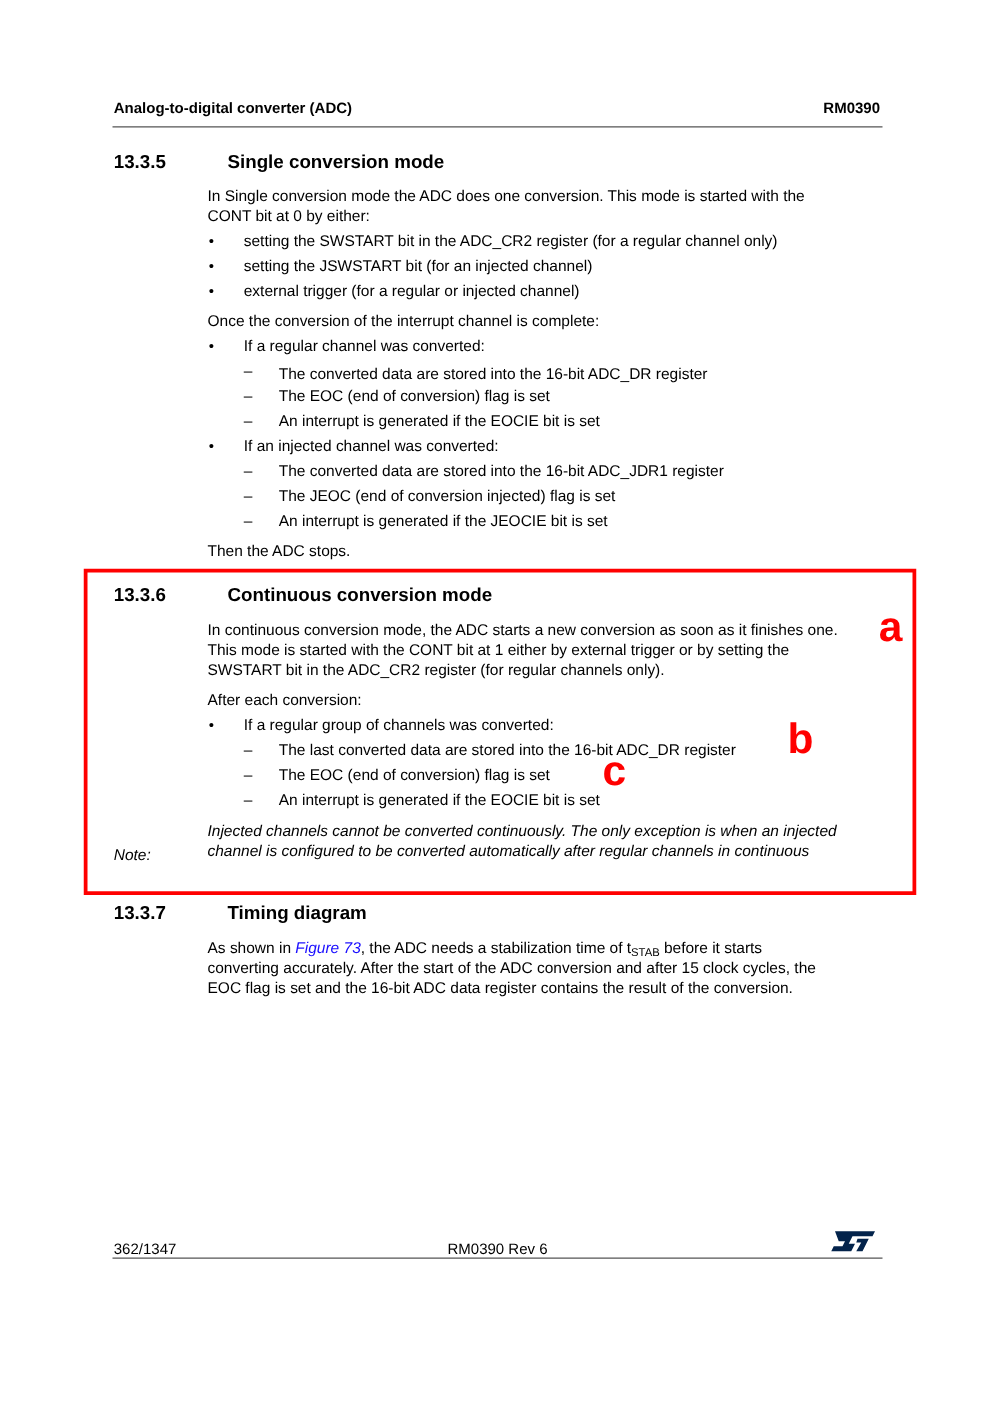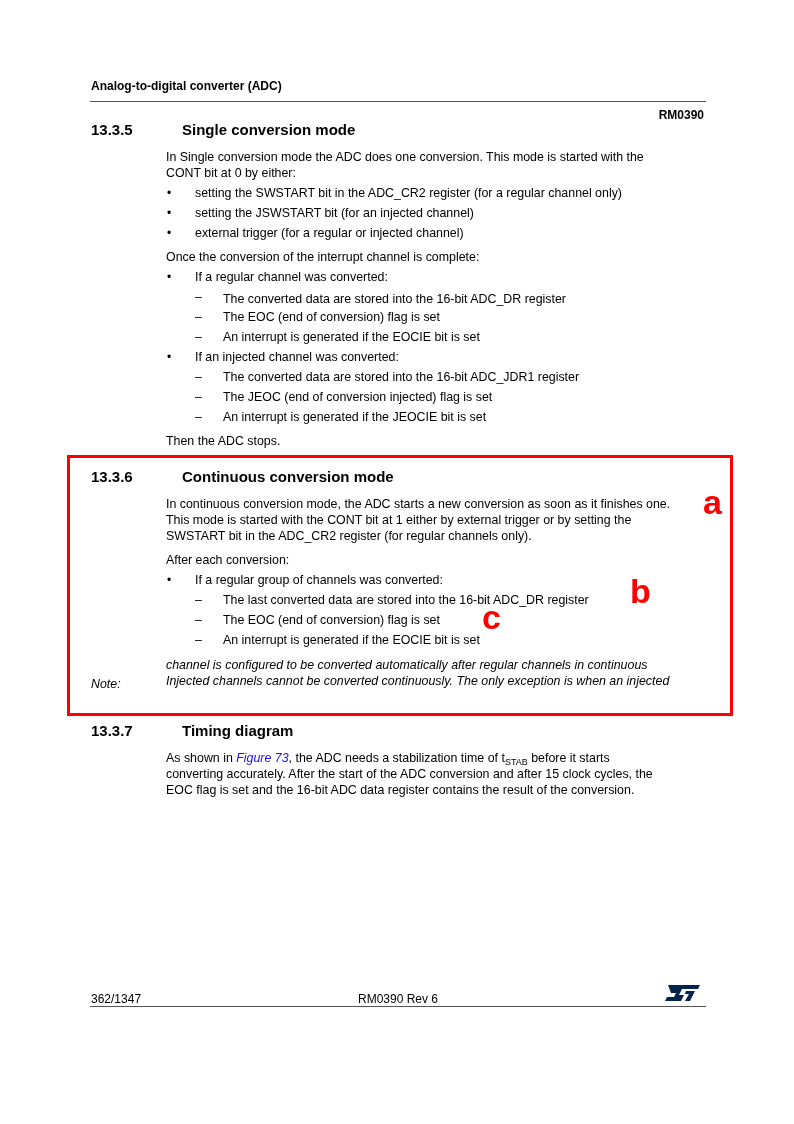--- a/index.html
+++ b/index.html
@@ -1,21 +1,21 @@
 <!DOCTYPE html>
 <html><head>
   <meta charset="utf-8">
   <style>
     html, body { margin: 0; padding: 0; background: #ffffff; }
     body { width: 794px; height: 1124px; position: relative; overflow: hidden;
       font-family: "Liberation Sans", sans-serif; color: #000; }
     .abs { position: absolute; }
     .hdr { top: 79px; font-size: 12px; font-weight: bold; }
     .hdr-left { left: 91px; }
-    .hdr-right { right: 90px; margin-top: 29px; }
+    .hdr-right { right: 90px; }
     .hr { left: 90px; width: 616px; height: 1px; background: #555; }
     .sec-num { left: 91px; font-size: 15px; font-weight: bold; }
     .sec-title { left: 182px; font-size: 15px; font-weight: bold; }
     .line { position: absolute; left: 166px; font-size: 12.4px; white-space: nowrap; }
     .bullet { position: absolute; left: 167px; font-size: 12px; }
     .b-text { position: absolute; left: 195px; font-size: 12.4px; white-space: nowrap; }
     .dash { position: absolute; left: 195px; font-size: 12.4px; }
     .d-text { position: absolute; left: 223px; font-size: 12.4px; white-space: nowrap; }
     .note-label { left: 91px; font-size: 12.4px; font-style: italic; margin-top: 20px; }
     .note-text { left: 166px; width: 545px; font-size: 12.4px; line-height: 16px; font-style: italic; }
@@ -88,22 +88,22 @@
   <span class="dash" style="top:593px">–</span>
   <span class="d-text" style="top:593px">The last converted data are stored into the 16-bit ADC_DR register</span>
   <span class="dash" style="top:613px">–</span>
   <span class="d-text" style="top:613px">The EOC (end of conversion) flag is set</span>
   <span class="dash" style="top:633px">–</span>
   <span class="d-text" style="top:633px">An interrupt is generated if the EOCIE bit is set</span>
 </div>
 
 <div class="abs note-label" style="top:657px">Note:</div>
 <div class="abs note-text" style="top:657px">
+  <div>Injected channels cannot be converted continuously. The only exception is when an injected</div>
   <div>channel is configured to be converted automatically after regular channels in continuous</div>
-  <div>Injected channels cannot be converted continuously. The only exception is when an injected</div>
 </div>
 
 <div class="abs anno" style="left:703px; top:485px">a</div>
 <div class="abs anno" style="left:630px; top:574px">b</div>
 <div class="abs anno" style="left:482px; top:600px">c</div>
 
 <div class="abs sec-num" style="top:722px">13.3.7</div>
 <div class="abs sec-title" style="top:722px">Timing diagram</div>
 
 <div class="line" style="top:751px"><span>As shown in </span><i class="link">Figure 73</i><span>, the ADC needs a stabilization time of t</span><sub>STAB</sub><span> before it starts</span></div>

